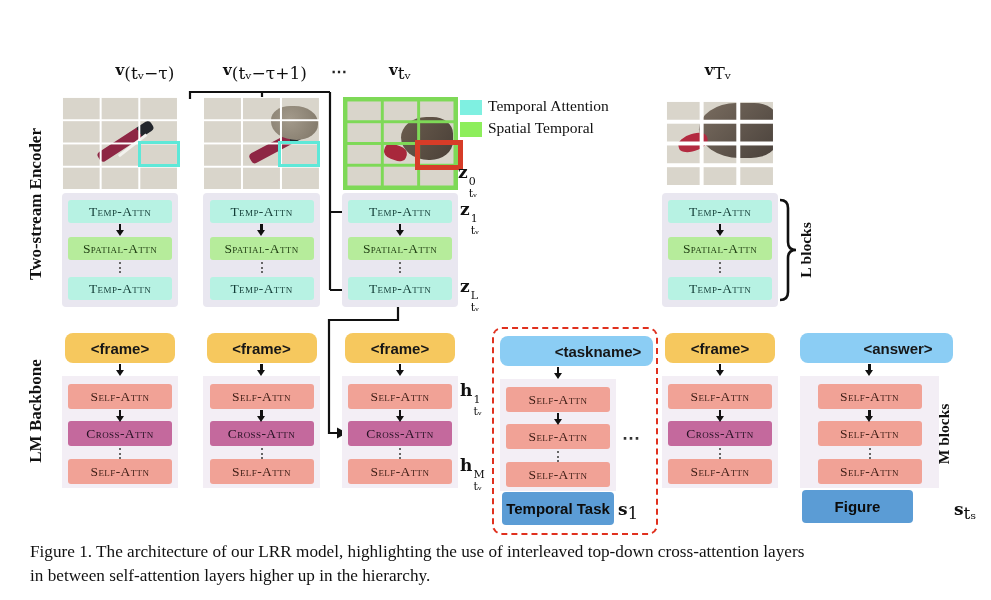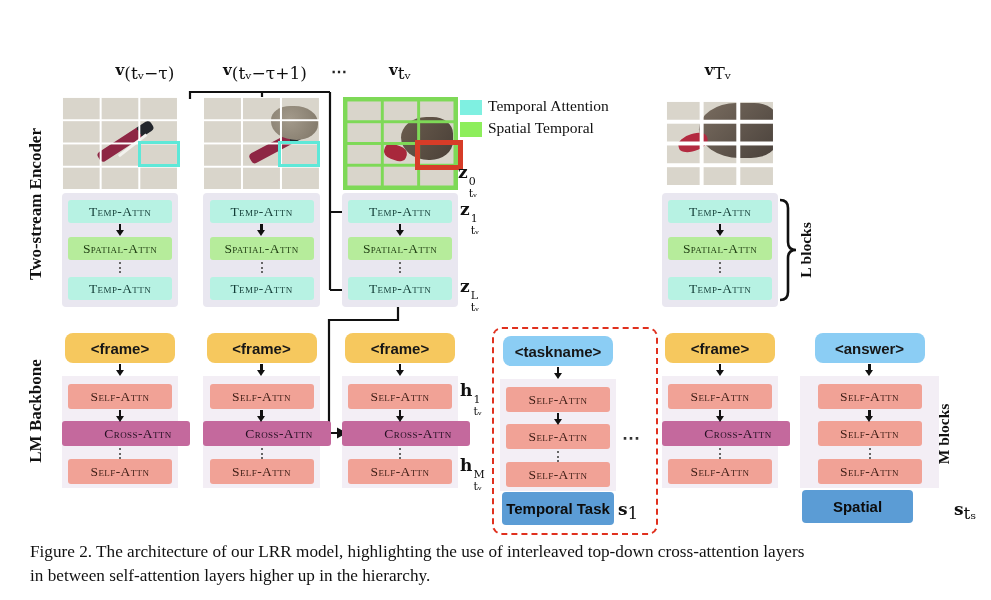--- a/index.html
+++ b/index.html
@@ -81,27 +81,27 @@
   .dotzone{height:17px;display:flex;justify-content:center;padding-top:2px;box-sizing:border-box;}
   .dotzone.s{height:13px;}
   .vdots{width:0;height:11px;border-left:2.2px dotted #666;}
 
   
   .lmcol{position:absolute;top:333px;}
   .token{width:110px;height:30px;margin:0 auto;border-radius:8px;
          display:flex;align-items:center;justify-content:center;
          font-family:"Liberation Sans",sans-serif;font-weight:700;font-size:15px;color:#161616;}
   .frame-token{background:var(--frame_token,#f6c85e);}
-  .blue-token{background:var(--blue_token,#8bcdf4);}
+  .blue-token{background:var(--blue_token,#8bcdf4);padding-left:43px;}
   .lmbox{width:100%;height:112px;box-sizing:border-box;padding-top:8px;
          background:var(--lm_container,#f3eef5);border-radius:0;}
   .abox{width:104px;height:25px;margin:0 auto;border-radius:3px;
         display:flex;align-items:center;justify-content:center;}
   .self{background:var(--self_box,#f1a296);color:#3c1c14;}
-  .cross{background:var(--cross_box,#c4699d);color:#241022;padding-left:24px;}
+  .cross{background:var(--cross_box,#c4699d);color:#241022;}
 
   .solidbox{position:absolute;height:33px;background:var(--blue_solid,#5b9cd5);border-radius:4px;
         display:flex;align-items:center;justify-content:center;
         font-family:"Liberation Sans",sans-serif;font-weight:700;font-size:15px;color:#0c0c0c;}
 
   .dashed{position:absolute;left:492px;top:327px;width:166px;height:208px;box-sizing:border-box;
         border:2.5px dashed var(--dashed_red,#e0301e);border-radius:10px;}
   .ttitle{position:absolute;left:492px;top:306px;width:166px;text-align:center;
         font-weight:700;font-size:15.5px;}
 
@@ -325,21 +325,21 @@
       <div class="arrzone s">
           <div class="arr"></div>
         </div>
       <div class="abox self sc">Self-Attn</div>
       <div class="dotzone s">
           <div class="vdots"></div>
         </div>
       <div class="abox self sc">Self-Attn</div>
     </div>
   </div>
-  <div class="solidbox" style="left:802px;top:490px;width:111px">Spatial</div>
+  <div class="solidbox" style="left:802px;top:490px;width:111px">Figure</div>
   <div class="mathlab big" style="left:954px;top:499px"><b class="mb">s</b><span class="msub">tₛ</span></div>
 
   <div class="bracelab" style="left:884px;top:425px;width:120px">M blocks</div>
 
-  <div class="caption" style="top:540px">Figure 2. The architecture of our LRR model, highlighting the use of interleaved top-down cross-attention layers</div>
+  <div class="caption" style="top:540px">Figure 1. The architecture of our LRR model, highlighting the use of interleaved top-down cross-attention layers</div>
   <div class="caption" style="top:564px">in between self-attention layers higher up in the hierarchy.</div>
 
 </div>
 
 </body></html>

